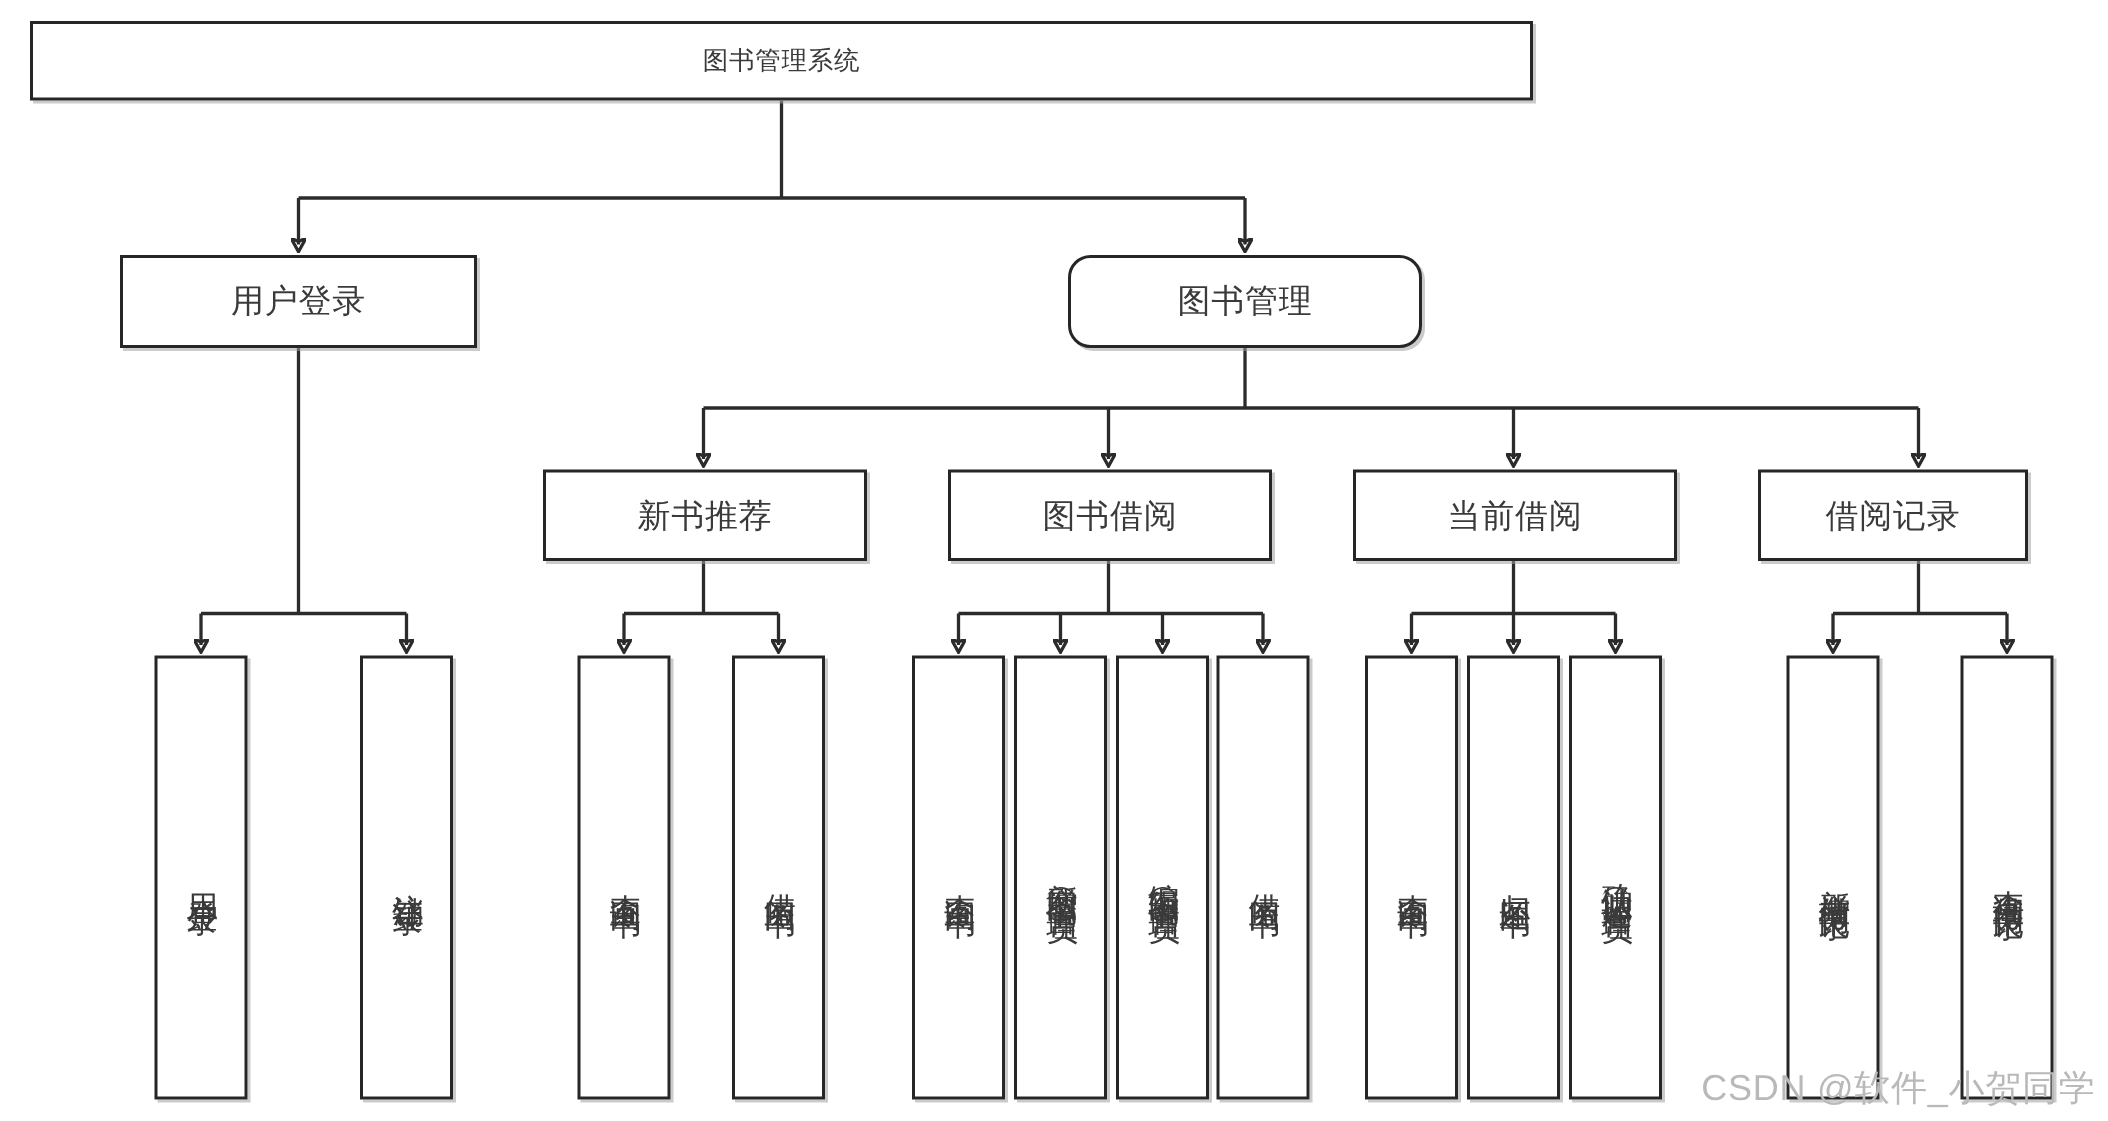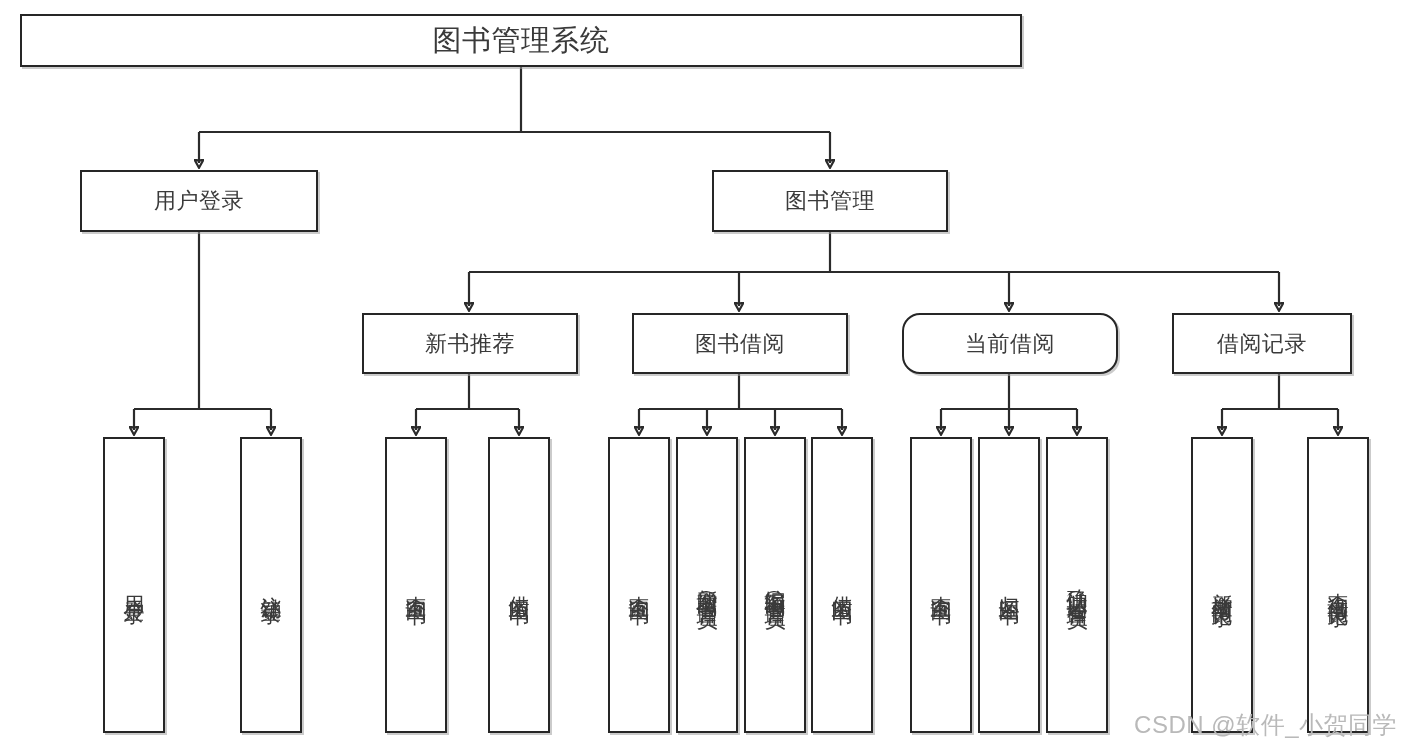--- a/index.html
+++ b/index.html
@@ -50,21 +50,21 @@
     line-height: 1.25;
     color: #3a3a3a;
   }
   
   .node.horiz .label {
     writing-mode: horizontal-tb;
     font-size: 22px;
     letter-spacing: 0.5px;
   }
   .node.root .label {
-    font-size: 29px;
+    font-size: 17px;
   }
   
   .node.vert {
     align-items: center;
     justify-content: center;
     padding: 4px 0;
   }
   .node.vert .label {
     writing-mode: vertical-rl;
     text-orientation: upright;
@@ -142,33 +142,33 @@
   </svg>
 
   <div class="node horiz root" style="left:20px; top:14px; width:1002px; height:53px;">
     <span class="label">图书管理系统</span>
   </div>
 
   <div class="node horiz" style="left:80px; top:170px; width:238px; height:62px;">
     <span class="label">用户登录</span>
   </div>
 
-  <div class="node horiz" style="left:712px; top:170px; width:236px; height:62px;">
+  <div class="node horiz" style="left:712px; top:170px; width:236px; height:62px;border-radius:15px;">
     <span class="label">图书管理</span>
   </div>
 
   <div class="node horiz" style="left:632px; top:313px; width:216px; height:61px;">
     <span class="label">图书借阅</span>
   </div>
 
   <div class="node horiz" style="left:362px; top:313px; width:216px; height:61px;">
     <span class="label">新书推荐</span>
   </div>
 
-  <div class="node horiz" style="left:902px; top:313px; width:216px; height:61px;border-radius:18px;">
+  <div class="node horiz" style="left:902px; top:313px; width:216px; height:61px;">
     <span class="label">当前借阅</span>
   </div>
 
   <div class="node horiz" style="left:1172px; top:313px; width:180px; height:61px;">
     <span class="label">借阅记录</span>
   </div>
 
   <div class="node vert" style="left:103px; top:437px; width:62px; height:296px;">
     <span class="label">用户登录</span>
   </div>

